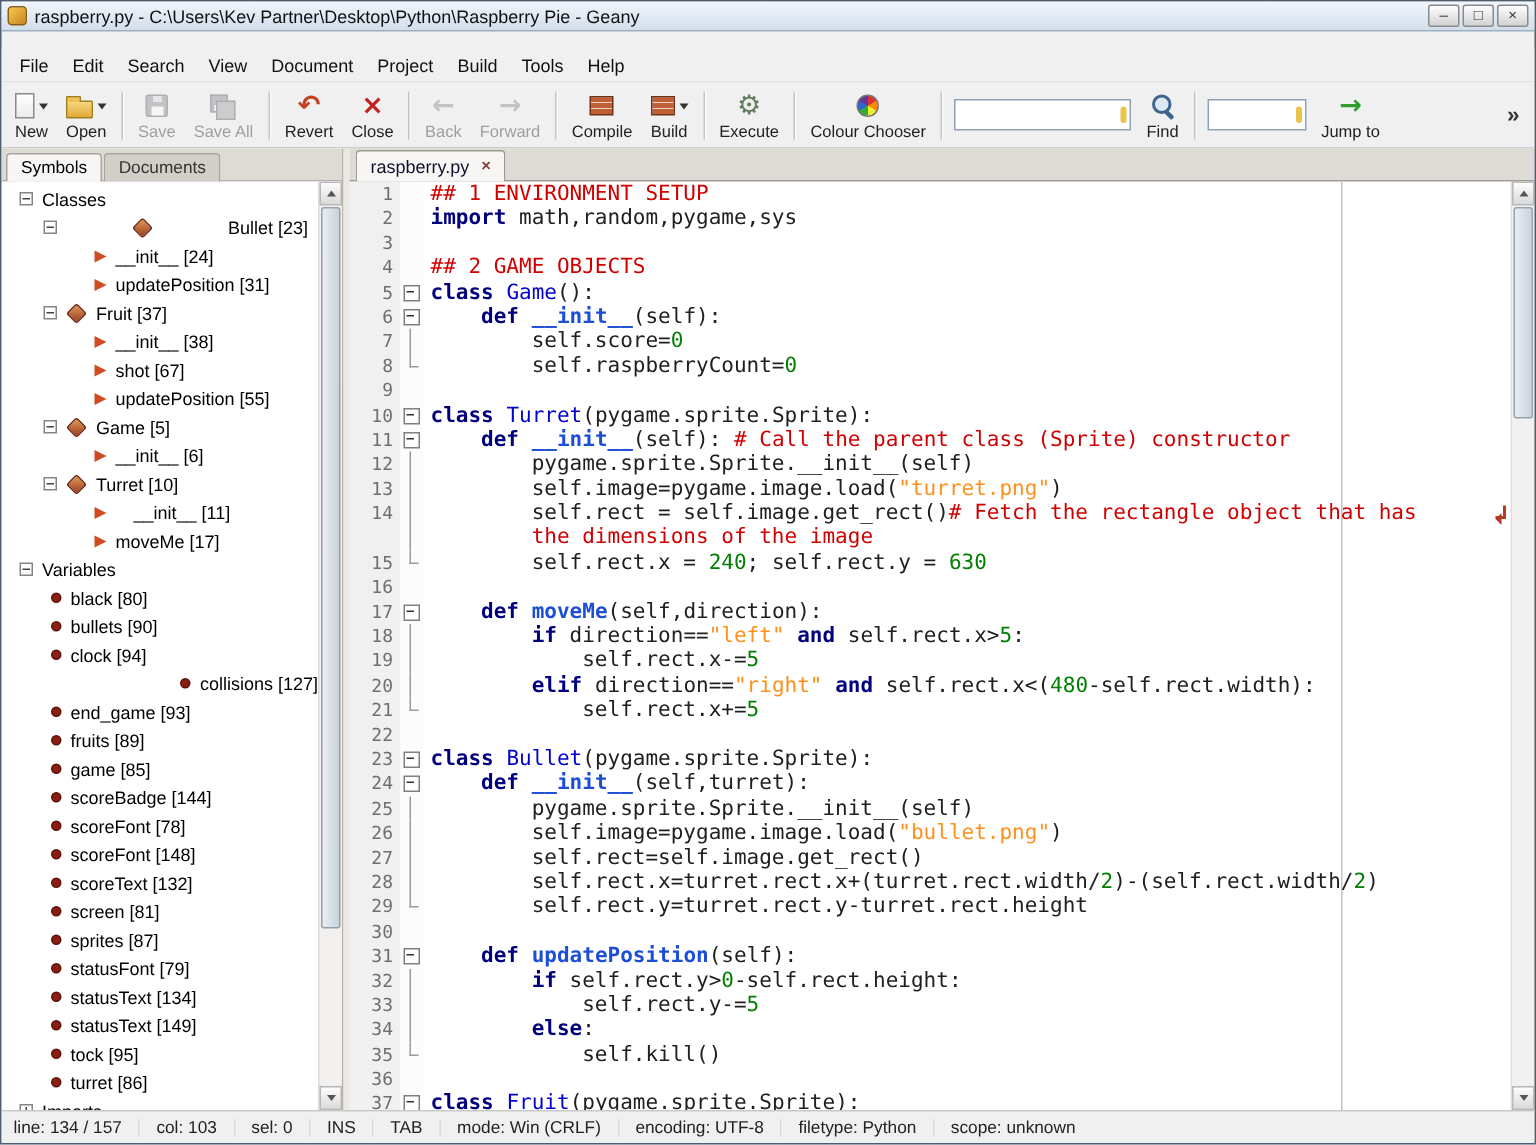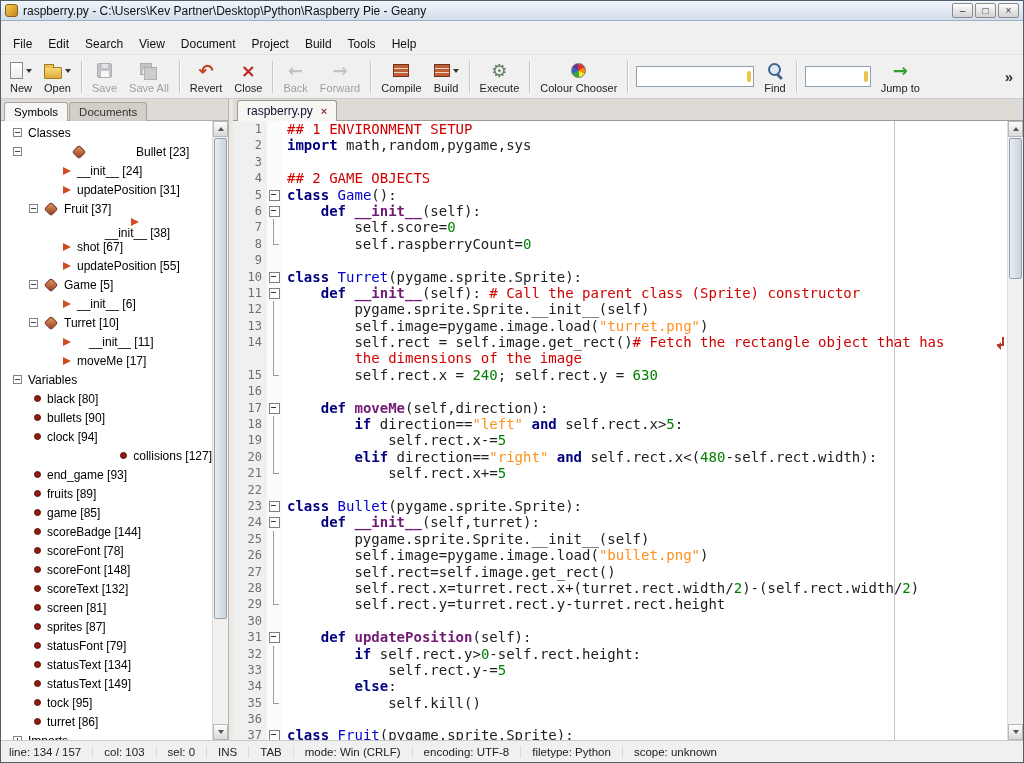--- a/index.html
+++ b/index.html
@@ -91,21 +91,21 @@
   .fold{flex:0 0 15px;background:#fcfcfc;position:relative;}
   .fold.m::before{content:"";position:absolute;left:2px;top:3px;width:9px;height:9px;border:1px solid #7f7f7f;background:#fff;}
   .fold.m::after{content:"";position:absolute;left:4px;top:7px;width:5px;height:1px;background:#333;}
   .fold.l::before{content:"";position:absolute;left:6px;top:0;width:1px;height:100%;background:#9a9a9a;}
   .fold.e::before{content:"";position:absolute;left:6px;top:0;width:1px;height:9px;background:#9a9a9a;}
   .fold.e::after{content:"";position:absolute;left:6px;top:8px;width:6px;height:1px;background:#9a9a9a;}
   .ctext{flex:1;padding-left:5px;position:relative;color:#202020;}
   .tk-k{color:#00007f;font-weight:bold;}
   .tk-c{color:#d00000;}
   .tk-cl{color:#0000d0;font-weight:normal;}
-  .tk-fn{color:#701a75;font-weight:bold;}
+  .tk-fn{color:#1d4ed8;font-weight:bold;}
   .tk-s{color:#ff901e;}
   .tk-n{color:#007f00;}
   .tk-p{color:#202020;}
   .wrap-flag{position:absolute;right:3px;top:3px;width:7px;height:9px;border-right:2px solid #b43a25;border-bottom:2px solid #b43a25;}
   .wrap-flag::before{content:"";position:absolute;left:-4px;bottom:-6px;border:4px solid transparent;border-right-color:#b43a25;}
   .longline-marker{position:absolute;top:0;bottom:0;left:calc(54px + 72ch);width:1px;background:#c4c4c4;pointer-events:none;}
 
   
   .vscroll{flex:0 0 16px;background:#f2f1f0;border-left:1px solid #dcdcdc;display:flex;flex-direction:column;}
   .sb-btn{flex:0 0 16px;background:linear-gradient(#fdfdfd,#d9d9d9);border:1px solid #b8b8b8;display:flex;align-items:center;justify-content:center;}
@@ -257,39 +257,39 @@
       <div class="side-tabs" id="side-tabs">
           <div class="side-tab active">Symbols</div>
           <div class="side-tab">Documents</div>
         </div>
       <div class="side-body">
         <div class="tree" id="symbol-tree">
             <div class="trow" style="padding-left: 12px;">
               <span class="expander minus"></span>
               <span class="t-label">Classes</span>
             </div>
-            <div class="trow" style="padding-left: 12px; gap: 44px;">
+            <div class="trow" style="padding-left: 28px; gap: 44px;">
               <span class="expander minus"></span>
               <span class="ti-class"></span>
               <span class="t-label">Bullet [23]</span>
             </div>
             <div class="trow" style="padding-left: 62px;">
               <span class="ti-method"></span>
               <span class="t-label">__init__ [24]</span>
             </div>
             <div class="trow" style="padding-left: 62px;">
               <span class="ti-method"></span>
               <span class="t-label">updatePosition [31]</span>
             </div>
             <div class="trow" style="padding-left: 28px;">
               <span class="expander minus"></span>
               <span class="ti-class"></span>
               <span class="t-label">Fruit [37]</span>
             </div>
-            <div class="trow" style="padding-left: 62px; flex-direction: column;">
+            <div class="trow" style="padding-left: 62px;">
               <span class="ti-method"></span>
               <span class="t-label">__init__ [38]</span>
             </div>
             <div class="trow" style="padding-left: 62px;">
               <span class="ti-method"></span>
               <span class="t-label">shot [67]</span>
             </div>
             <div class="trow" style="padding-left: 62px;">
               <span class="ti-method"></span>
               <span class="t-label">updatePosition [55]</span>

